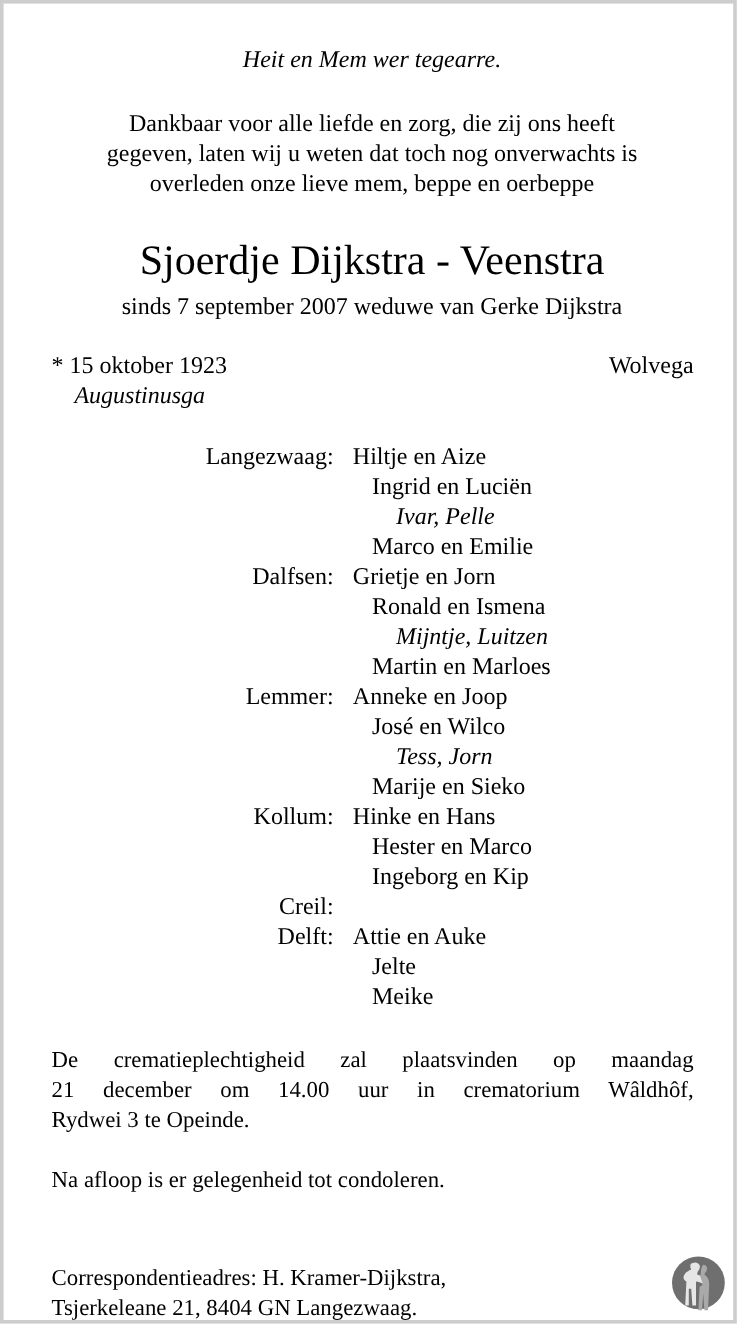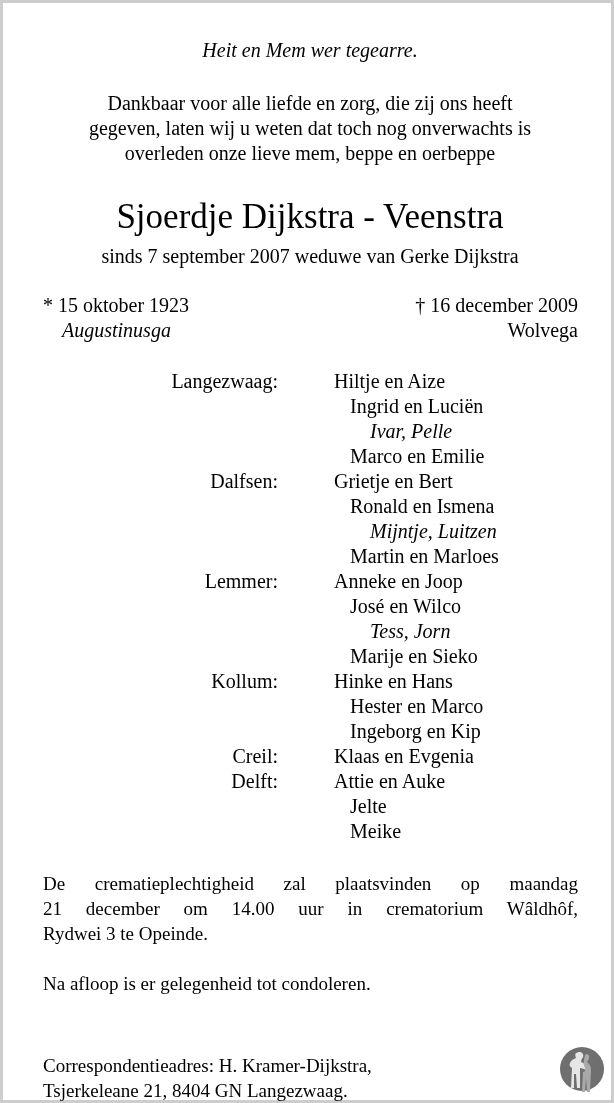--- a/index.html
+++ b/index.html
@@ -24,21 +24,21 @@
     .widow { top: 240px; font-size: 20px; line-height: 26px; }
     .dates { position: absolute; top: 290px; left: 40px; width: 535px; font-size: 20px; line-height: 25px; }
     .birth { position: absolute; left: 0; top: 0; }
     .birth .place { padding-left: 19px; display: block; font-style: italic; }
     .death { position: absolute; right: 0; top: 0; text-align: right; }
     .death span { display: block; }
 
     .family { position: absolute; top: 366px; left: 0; width: 614px; font-size: 20px; }
     .row { position: relative; height: 25px; line-height: 25px; }
     .row .loc { position: absolute; right: 339px; white-space: nowrap; }
-    .row .nm { position: absolute; white-space: nowrap; margin-left: 40px; }
+    .row .nm { position: absolute; white-space: nowrap; }
     .lvl0 { left: 291px; }
     .lvl1 { left: 307px; }
     .lvl2 { left: 327px; font-style: italic; }
 
     .body-text { position: absolute; left: 40px; width: 535px; font-size: 19px; line-height: 25px; }
     .cremation { top: 868px; text-align: justify; }
     .cremation span { display: block; text-align-last: justify; }
     .cremation span.last { text-align-last: left; }
     .after { top: 968px; }
     .corr { top: 1018px; margin-top: 32px; }
@@ -65,21 +65,20 @@
   <div class="center name">Sjoerdje Dijkstra - Veenstra</div>
   <div class="center widow">sinds 7 september 2007 weduwe van Gerke Dijkstra</div>
 
   <div class="dates">
     <div class="birth">
       <span>*</span>
       <span>15 oktober 1923</span>
       <span class="place">Augustinusga</span>
     </div>
     <div class="death">
-      <span><span style="display:inline">†</span> <span style="display:inline">16 december 2009</span></span>
       <span>Wolvega</span>
     </div>
   </div>
 
   <div class="family" id="family">
       <div class="row">
         <span class="loc">Langezwaag:</span>
         <span class="nm lvl0">Hiltje en Aize</span>
       </div>
       <div class="row">
@@ -89,21 +88,21 @@
       <div class="row">
         <span class="loc"></span>
         <span class="nm lvl2">Ivar, Pelle</span>
       </div>
       <div class="row">
         <span class="loc"></span>
         <span class="nm lvl1">Marco en Emilie</span>
       </div>
       <div class="row">
         <span class="loc">Dalfsen:</span>
-        <span class="nm lvl0">Grietje en Bert</span>
+        <span class="nm lvl0">Grietje en Jorn</span>
       </div>
       <div class="row">
         <span class="loc"></span>
         <span class="nm lvl1">Ronald en Ismena</span>
       </div>
       <div class="row">
         <span class="loc"></span>
         <span class="nm lvl2">Mijntje, Luitzen</span>
       </div>
       <div class="row">
@@ -133,21 +132,20 @@
       <div class="row">
         <span class="loc"></span>
         <span class="nm lvl1">Hester en Marco</span>
       </div>
       <div class="row">
         <span class="loc"></span>
         <span class="nm lvl1">Ingeborg en Kip</span>
       </div>
       <div class="row">
         <span class="loc">Creil:</span>
-        <span class="nm lvl0">Klaas en Evgenia</span>
       </div>
       <div class="row">
         <span class="loc">Delft:</span>
         <span class="nm lvl0">Attie en Auke</span>
       </div>
       <div class="row">
         <span class="loc"></span>
         <span class="nm lvl1">Jelte</span>
       </div>
       <div class="row">

